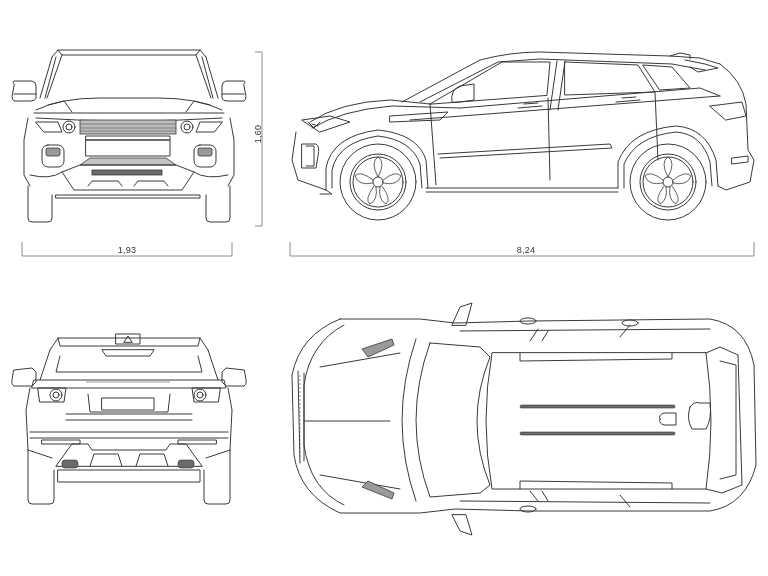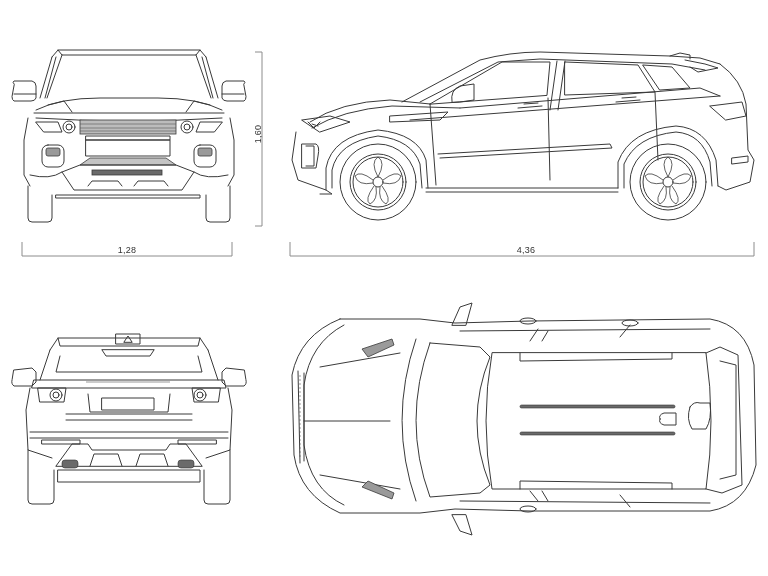--- a/index.html
+++ b/index.html
@@ -69,21 +69,21 @@
 </div>
 
 <svg class="view" style="left:255px;top:50px;" width="12" height="180">
   <path class="dim-line" d="M0,2 L7,2 L7,176 L0,176"></path>
 </svg>
 <div class="dim-label vert" style="left:246px;top:129px;width:24px;text-align:center;">1,60</div>
 
 <svg class="view" style="left:20px;top:238px;" width="220" height="20">
   <path class="dim-line" d="M2,4 L2,18 M2,18 L212,18 M212,4 L212,18"></path>
 </svg>
-<div class="dim-label" style="left:112px;top:245px;width:30px;text-align:center;">1,28</div>
+<div class="dim-label" style="left:112px;top:245px;width:30px;text-align:center;">1,93</div>
 
 <div class="view" style="left:280px;top:40px;width:488px;height:200px;">
   <svg width="488" height="200" viewBox="0 0 488 200">
 
     <path class="ln" d="M122,62 L200,20 Q230,12 260,12 L390,16 L420,18 L440,24"></path>
     <path class="ln" d="M140,62 L218,22 L260,19 L392,24 L425,30"></path>
     <path class="ln" d="M390,16 L400,13 L410,15 L410,19"></path>
     <path class="ln" d="M405,20 L425,24 L438,28 L418,32 L410,27"></path>
 
     <path class="ln" d="M150,64 L222,22 L270,22 L267,55 Z"></path>
@@ -150,21 +150,21 @@
         <path d="M384,146 Q374,160 380,164 Q388,160 386,147"></path>
         <path d="M383,140 Q370,130 365,136 Q368,146 383,143"></path>
       </g>
     </g>
   </svg>
 </div>
 
 <svg class="view" style="left:288px;top:238px;" width="470" height="20">
   <path class="dim-line" d="M2,4 L2,18 M2,18 L466,18 M466,4 L466,18"></path>
 </svg>
-<div class="dim-label" style="left:506px;top:245px;width:40px;text-align:center;">4,36</div>
+<div class="dim-label" style="left:506px;top:245px;width:40px;text-align:center;">8,24</div>
 
 <div class="view" style="left:0;top:320px;width:260px;height:200px;">
   <svg width="260" height="200" viewBox="0 0 260 200">
 
     <path class="ln" d="M50,30 L58,18 L200,18 L208,30"></path>
     <path class="ln" d="M58,18 L60,26 L198,26 L200,18"></path>
     <rect class="ln" x="116" y="14" width="24" height="10"></rect>
     <path class="ln" d="M124,22 L128,16 L132,22 Z"></path>
     <path class="ln" d="M102,30 L106,36 L150,36 L154,30 Z"></path>
 

